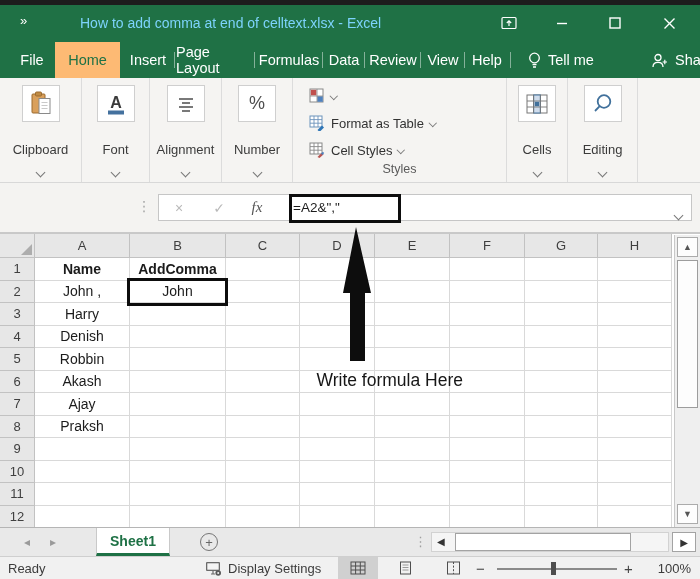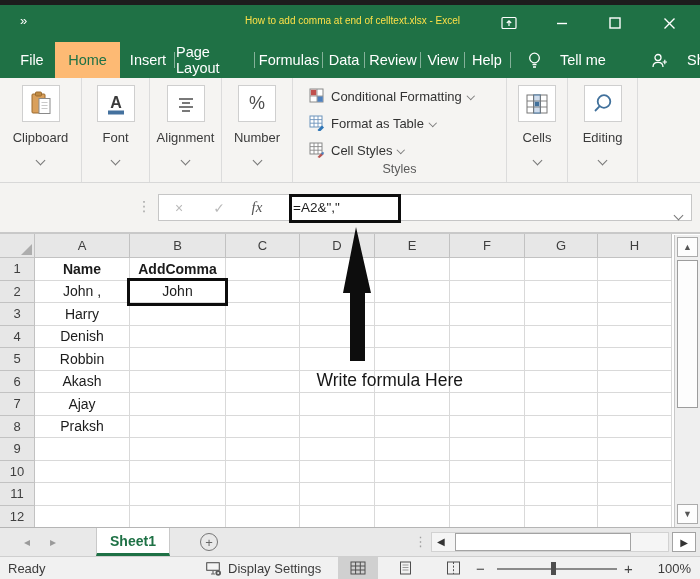--- a/index.html
+++ b/index.html
@@ -2,35 +2,35 @@
 <html><head>
 <meta charset="utf-8">
 <style>
   html,body{margin:0;padding:0;background:#dcdcdc;font-family:"Liberation Sans",sans-serif;}
   .app{position:relative;width:700px;height:579px;background:#fff;overflow:hidden;font-family:"Liberation Sans",sans-serif;}
 
   
   .topstrip{position:absolute;left:0;top:0;width:700px;height:5px;background:#1d1d1d;}
   .titlebar{position:absolute;left:0;top:5px;width:700px;height:37px;background:#1f7145;}
   .qa-chev{position:absolute;left:20px;top:8px;color:#fff;font-size:13px;letter-spacing:-1px;}
-  .wtitle{position:absolute;left:80px;top:10px;width:380px;text-align:right;color:#fde047;font-size:10px;white-space:nowrap;}
+  .wtitle{position:absolute;left:80px;top:10px;width:380px;text-align:left;color:#7dd3fc;font-size:14px;white-space:nowrap;}
   .winctl span{position:absolute;top:6px;display:inline-flex;align-items:center;justify-content:center;width:26px;height:24px;}
 
   
   .tabrow{position:absolute;left:0;top:42px;width:700px;height:36px;background:#1f7145;color:#fff;font-size:14.5px;}
   .rtab{position:absolute;top:0;height:36px;display:flex;align-items:center;justify-content:center;cursor:default;}
   .rtab.active{background:#fdba74;color:#1e7145;}
   .tsep{position:absolute;top:10px;width:1px;height:16px;background:rgba(255,255,255,.45);}
-  .tellme,.share{position:absolute;top:0;height:36px;display:flex;align-items:center;gap:18px;color:#fff;font-size:14.5px;}
+  .tellme,.share{position:absolute;top:0;height:36px;display:flex;align-items:center;gap:6px;color:#fff;font-size:14.5px;}
 
   
   .ribbon{position:absolute;left:0;top:78px;width:700px;height:105px;background:#f5f4f2;border-bottom:1px solid #d8d8d8;box-sizing:border-box;}
   .rgroup{position:absolute;top:0;height:104px;display:flex;flex-direction:column;align-items:center;border-right:1px solid #dcdcdc;box-sizing:border-box;}
   .iconbox{width:38px;height:37px;margin-top:7px;background:#fff;border:1px solid #cfcfcf;display:flex;align-items:center;justify-content:center;box-sizing:border-box;}
-  .glabel{margin-top:8px;font-size:13px;color:#3b3b3b;}
+  .glabel{margin-top:20px;font-size:13px;color:#3b3b3b;}
   .cv{width:6px;height:6px;border-right:1.4px solid #777;border-bottom:1.4px solid #777;transform:rotate(45deg);display:inline-block;}
   .gchev{margin-top:5px;}
   .styles-row{position:absolute;left:16px;height:20px;display:flex;align-items:center;gap:6px;font-size:13px;color:#333;white-space:nowrap;}
   .styles-row .cv{width:4.5px;height:4.5px;}
   .styles-label{position:absolute;bottom:6px;left:0;width:100%;text-align:center;font-size:12.5px;color:#5a5a5a;}
   .collapse-chev{position:absolute;left:672px;top:164px;}
   .cvu{width:7px;height:7px;border-right:1.5px solid #666;border-bottom:1.5px solid #666;transform:rotate(-135deg);display:inline-block;}
 
   
   .fbar{position:absolute;left:0;top:183px;width:700px;height:50px;background:#f4f3f1;border-bottom:1px solid #c9c9c9;box-sizing:border-box;}
@@ -194,21 +194,20 @@
     </div>
 
     <div class="rgroup" style="left:293px;width:214px">
       <div class="styles-row" style="top:8px">
         <svg width="16" height="16" viewBox="0 0 16 16">
             <rect x="1" y="1" width="13" height="13" fill="#fff" stroke="#888"></rect>
             <rect x="1.8" y="1.8" width="5.6" height="5.6" fill="#c0504d"></rect>
             <rect x="8.2" y="8.2" width="5.6" height="5.6" fill="#4f81bd"></rect>
             <path d="M1 8h13M8 1v13" stroke="#888" stroke-width=".8"></path>
           </svg>
-        <span>Conditional Formatting</span>
         <span class="cv"></span>
       </div>
       <div class="styles-row" style="top:35px">
         <svg width="16" height="16" viewBox="0 0 16 16">
             <rect x="1" y="1" width="12" height="11" fill="#fff" stroke="#6d93bb"></rect>
             <path d="M1 4.6h12M1 8.2h12M5 1v11M9 1v11" stroke="#6d93bb" stroke-width=".9"></path>
             <path d="M8.5 15l4.5-4.5 2 2L10.5 17z" fill="#2e75b6"></path>
           </svg>
         <span>Format as Table</span>
         <span class="cv"></span>

